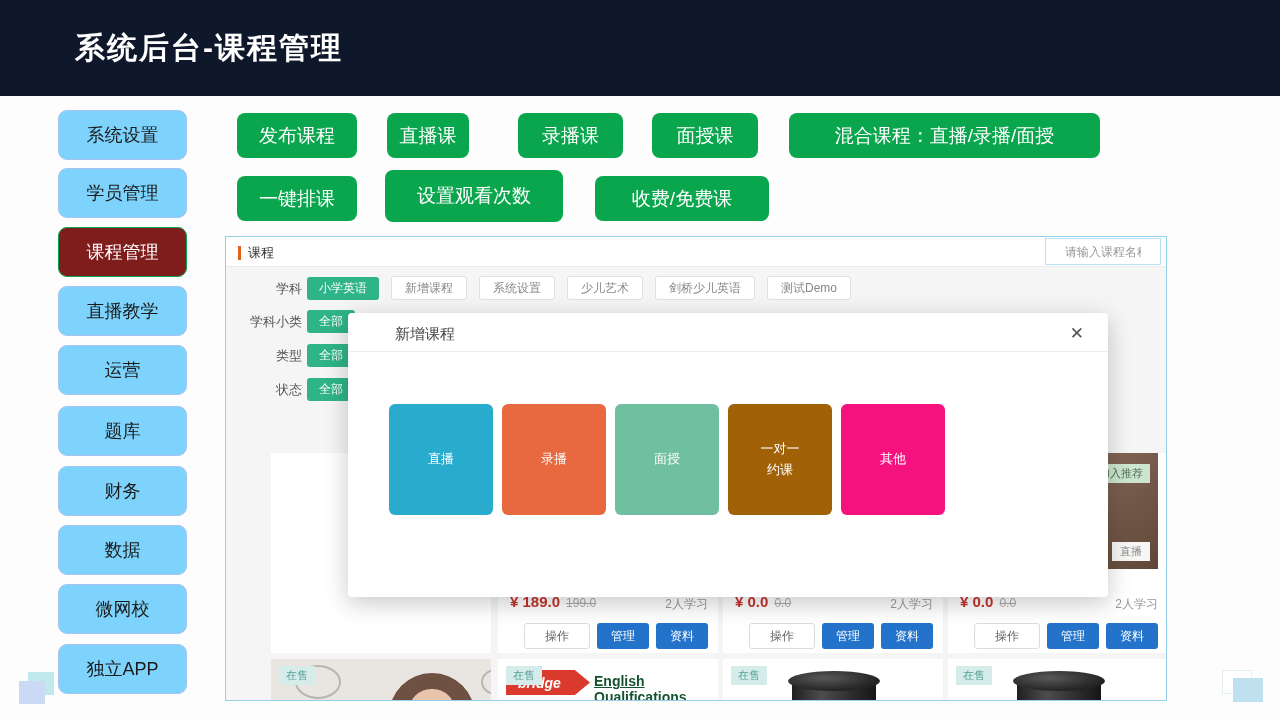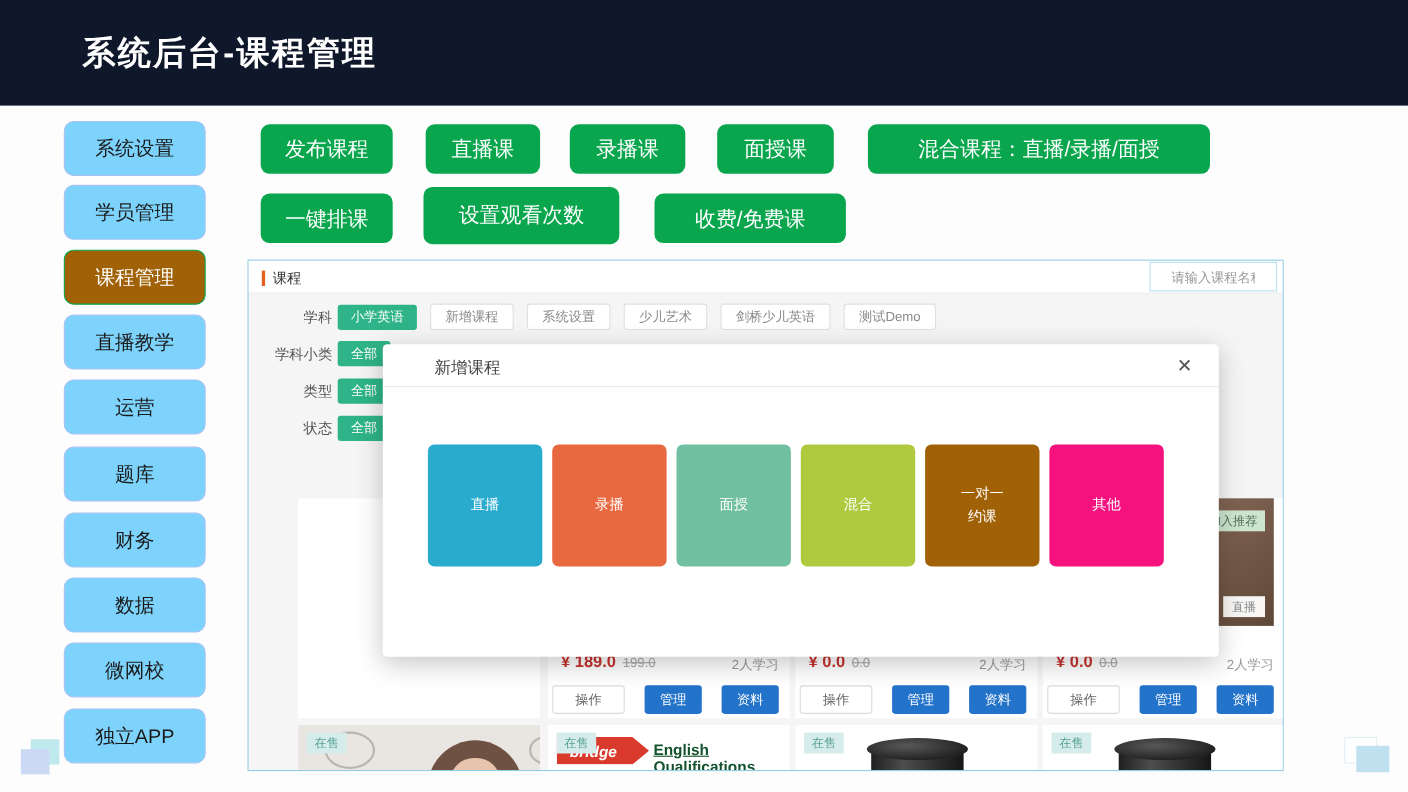--- a/index.html
+++ b/index.html
@@ -8,21 +8,21 @@
   .page { position:relative; width:1280px; height:720px; overflow:hidden; background:#fdfdfd; }
 
   
   .app-header { position:absolute; left:0; top:0; width:1280px; height:96px; background:#0f172a; }
   .app-header h1 { padding:28px 0 0 75px; font-size:30px; font-weight:bold; color:#fff; letter-spacing:2px; }
 
   
   .side-item { position:absolute; left:58px; width:129px; height:50px; background:#7dd3fc;
     border:1px solid #a6c3f2; border-radius:9px; display:flex; align-items:center; justify-content:center;
     font-size:18px; color:#1a1a1a; cursor:pointer; }
-  .side-item.active { background:#a16207; border-color:#0aa64e; color:#fff; }
+  .side-item.active { background:#7f1d1d; border-color:#0aa64e; color:#fff; }
 
   
   .qbtn { position:absolute; background:#0aa64e; color:#fff; border-radius:8px;
     display:flex; align-items:center; justify-content:center; font-size:19px; cursor:pointer; }
 
   
   .panel { position:absolute; left:225px; top:236px; width:942px; height:465px;
     background:#f5f5f5; border:1px solid #93cfe8; overflow:hidden; }
   .panel-header { position:absolute; left:0; top:0; width:100%; height:30px; background:#fff;
     border-bottom:1px solid #ebebeb; }
@@ -40,21 +40,21 @@
   .chip { height:24px; padding:0 13px; background:#fff; border:1px solid #e0e0e0; color:#888; font-size:12px;
     border-radius:3px; display:flex; align-items:center; justify-content:center; cursor:pointer; }
 
   
   .course-card { position:absolute; top:216px; width:220px; height:200px; background:#fff; }
   .smudge { position:absolute; left:12px; top:130px; width:38px; height:6px; background:#d6d6d6; }
   .price-row { position:absolute; left:12px; right:10px; top:140px; height:20px; }
   .price { font-size:15px; font-weight:bold; color:#c5322d; }
   .old-price { font-size:12px; color:#aaa; text-decoration:line-through; margin-left:6px; }
   .students { position:absolute; right:0; top:3px; font-size:12px; color:#999; }
-  .btn-row { position:absolute; right:10px; top:170px; display:flex; gap:18px;font-family:Liberation Mono, monospace; }
+  .btn-row { position:absolute; right:10px; top:170px; display:flex; gap:7px;font-family:Liberation Mono, monospace; }
   .a-btn { height:26px; font-size:12px; border-radius:3px; display:flex; align-items:center; justify-content:center; cursor:pointer; }
   .a-btn.ghost { width:66px; background:#fff; border:1px solid #dcdcdc; color:#666; }
   .a-btn.blue { width:52px; background:#2273c9; color:#fff; }
 
   .thumb4 { position:absolute; left:10px; right:10px; top:0; height:116px; overflow:hidden;
     background:linear-gradient(135deg,#9c7f6b 0%,#7d6150 55%,#5f4737 100%); }
   .notebook { position:absolute; left:16px; top:26px; width:78px; height:95px; background:#f7f6f3;
     transform:rotate(-10deg); border-radius:2px; box-shadow:0 2px 4px rgba(0,0,0,.35); }
   .notebook::before { content:""; position:absolute; left:8px; right:8px; top:-4px; height:7px;
     background:repeating-linear-gradient(90deg,#555 0 3px,transparent 3px 9px); }
@@ -116,21 +116,21 @@
     <div class="side-item" style="top:345px">运营</div>
     <div class="side-item" style="top:406px">题库</div>
     <div class="side-item" style="top:466px">财务</div>
     <div class="side-item" style="top:525px">数据</div>
     <div class="side-item" style="top:584px">微网校</div>
     <div class="side-item" style="top:644px">独立APP</div>
   </nav>
 
   <div>
     <div class="qbtn" style="left:237px;top:113px;width:120px;height:45px">发布课程</div>
-    <div class="qbtn" style="left:387px;top:113px;width:104px;height:45px">直播课</div>
+    <div class="qbtn" style="left:387px;top:113px;width:82px;height:45px">直播课</div>
     <div class="qbtn" style="left:518px;top:113px;width:105px;height:45px">录播课</div>
     <div class="qbtn" style="left:652px;top:113px;width:106px;height:45px">面授课</div>
     <div class="qbtn" style="left:789px;top:113px;width:311px;height:45px">混合课程：直播/录播/面授</div>
     <div class="qbtn" style="left:237px;top:176px;width:120px;height:45px">一键排课</div>
     <div class="qbtn" style="left:385px;top:170px;width:178px;height:52px">设置观看次数</div>
     <div class="qbtn" style="left:595px;top:176px;width:174px;height:45px">收费/免费课</div>
   </div>
 
   <section class="panel">
     <div class="panel-header">
@@ -247,23 +247,20 @@
     <div class="cat-wrap">
       <div class="cat-card" style="background: rgb(41, 171, 206);">
           <span>直播</span>
         </div>
       <div class="cat-card" style="background: rgb(232, 105, 63);">
           <span>录播</span>
         </div>
       <div class="cat-card" style="background: rgb(112, 191, 161);">
           <span>面授</span>
         </div>
-      <div class="cat-card" style="background: rgb(175, 202, 62);">
-          <span>混合</span>
-        </div>
       <div class="cat-card" style="background: #a16207;">
           <span>一对一</span>
           <span>约课</span>
         </div>
       <div class="cat-card" style="background: rgb(245, 18, 127);">
           <span>其他</span>
         </div>
     </div>
   </div>
 

